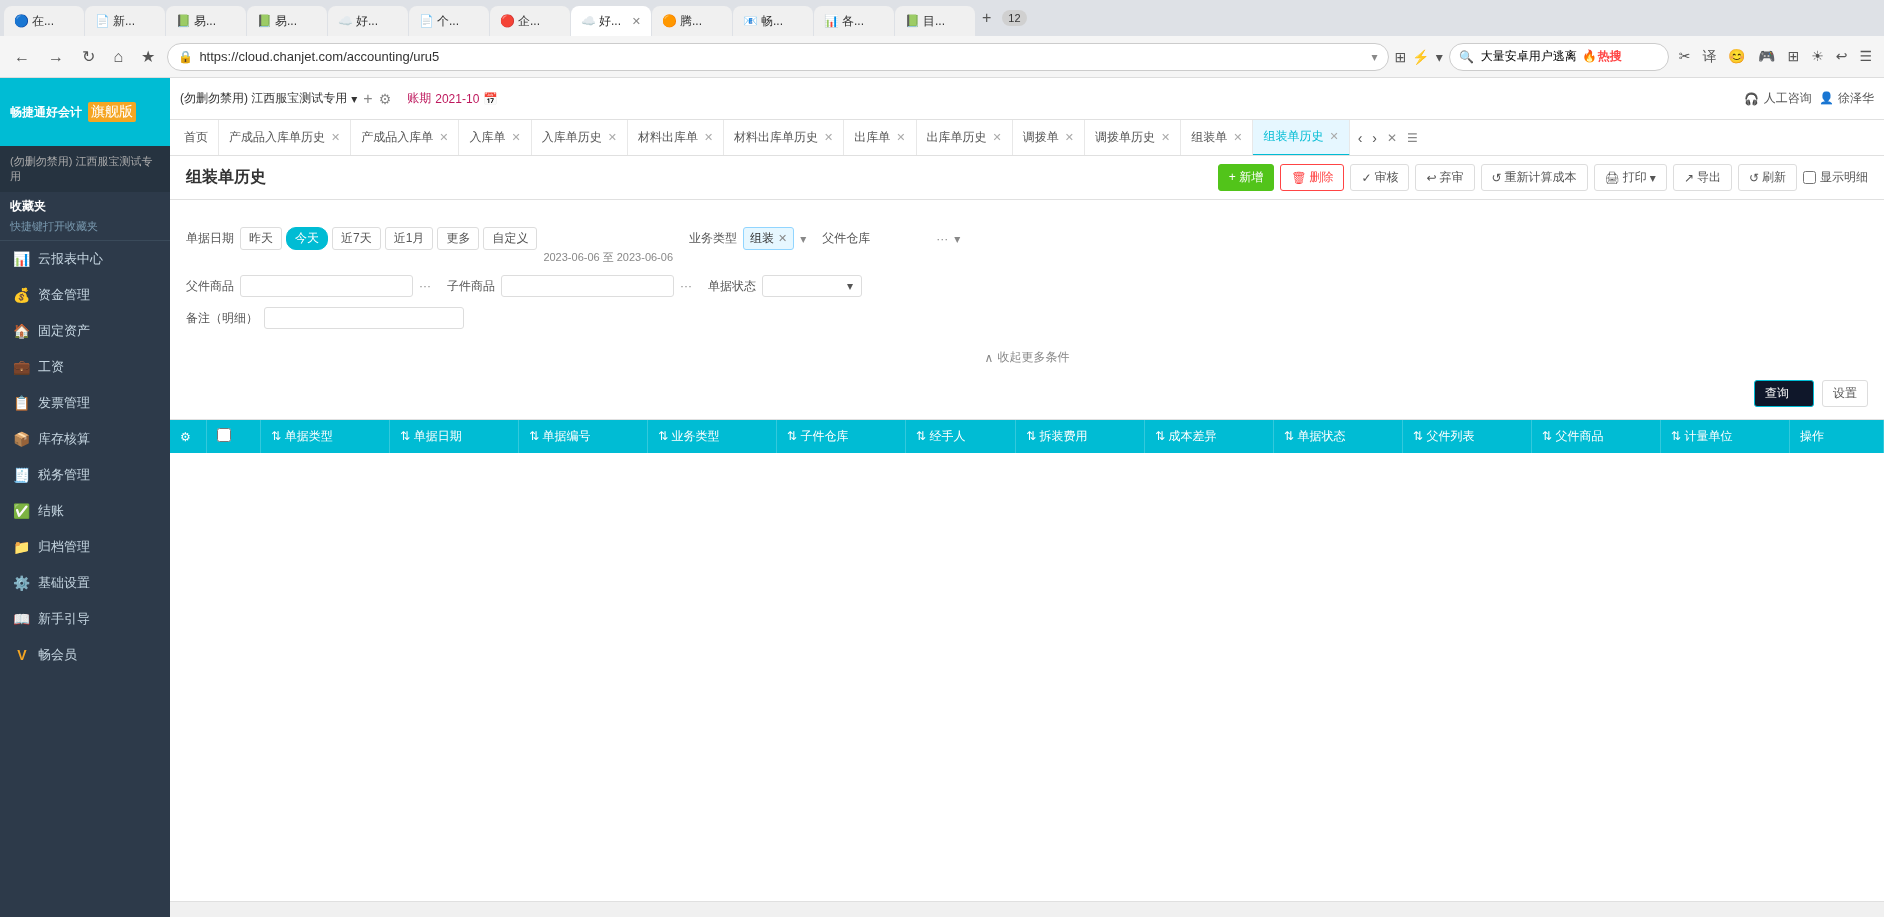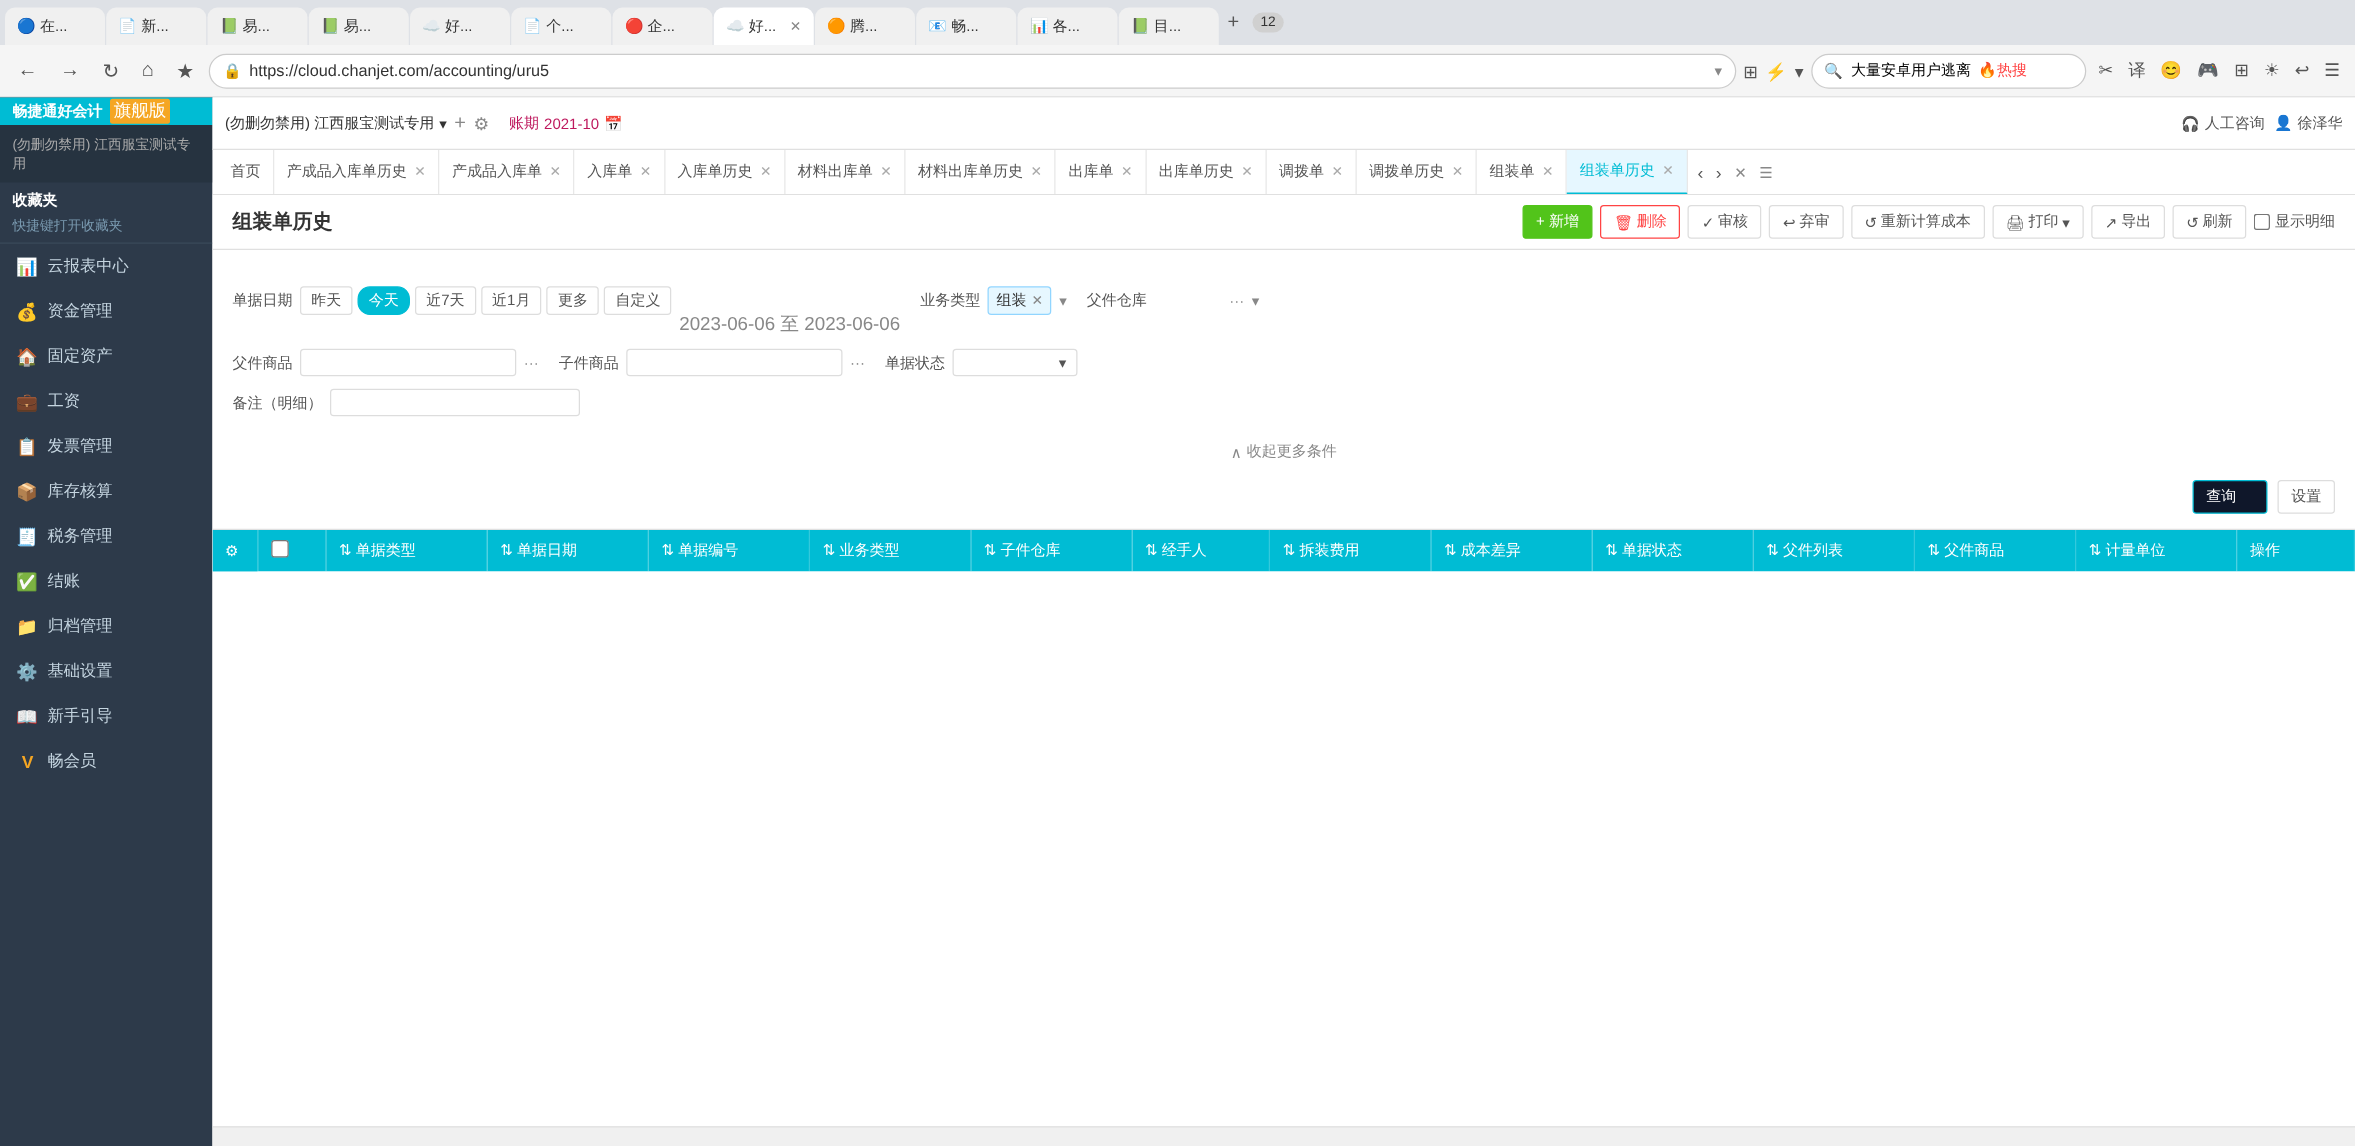--- a/index.html
+++ b/index.html
@@ -13,28 +13,28 @@
     .browser-toolbar { display: flex; align-items: center; height: 42px; background: #f5f5f5; border-bottom: 1px solid #ddd; padding: 0 8px; gap: 6px; }
     .browser-nav-btn { background: none; border: none; font-size: 16px; color: #555; cursor: pointer; padding: 4px 6px; border-radius: 4px; }
     .browser-nav-btn:disabled { color: #bbb; cursor: default; }
     .browser-address-bar { flex: 1; display: flex; align-items: center; background: #fff; border: 1px solid #ccc; border-radius: 20px; height: 28px; padding: 0 10px; gap: 6px; }
     .browser-address-bar .lock-icon { color: #555; font-size: 12px; }
     .browser-address-bar .url-text { font-size: 13px; color: #333; flex: 1; }
     .browser-address-bar .dropdown-arrow { color: #888; cursor: pointer; }
     .browser-search-bar { display: flex; align-items: center; background: #fff; border: 1px solid #ccc; border-radius: 20px; height: 28px; padding: 0 10px; gap: 6px; min-width: 220px; }
     .browser-action-icons { display: flex; gap: 4px; }
     .browser-action-icon { font-size: 14px; color: #555; cursor: pointer; padding: 4px; }
-    .hot-tag { color: #f44; font-weight: normal; font-size: 12px; }
+    .hot-tag { color: #f44; font-weight: bold; font-size: 12px; }
 
     
     .app-container { display: flex; width: 1884px; height: calc(917px - 78px); }
 
     
     .sidebar { width: 170px; background: #2d3a4a; flex-shrink: 0; display: flex; flex-direction: column; height: 100%; }
-    .sidebar-header { background: #00bcd4; padding: 1px 10px; display: flex; align-items: center; gap: 6px; }
+    .sidebar-header { background: #00bcd4; padding: 24px 10px; display: flex; align-items: center; gap: 6px; }
     .sidebar-logo-badge { background: #f5a623; color: #fff; font-size: 14px; padding: 1px 3px; border-radius: 2px; }
     .sidebar-company { padding: 8px 10px; background: #263340; }
     .sidebar-company-name { color: #aaa; font-size: 11px; }
     .sidebar-favorites { padding: 6px 10px; border-bottom: 1px solid #3a4a5a; }
     .sidebar-favorites-title { color: #fff; font-size: 12px; font-weight: bold; margin-bottom: 4px; }
     .sidebar-favorites-hint { color: #7a9ab0; font-size: 11px; }
     .sidebar-menu { flex: 1; overflow-y: auto; }
     .sidebar-item { display: flex; align-items: center; gap: 8px; padding: 9px 14px; cursor: pointer; color: #c5d5e0; font-size: 13px; }
     .sidebar-item .menu-icon { width: 16px; height: 16px; display: flex; align-items: center; justify-content: center; font-size: 14px; color: #7ab0c8; flex-shrink: 0; }
 
@@ -66,21 +66,21 @@
     .btn-teal { background: #00bcd4; border-color: #00bcd4; color: #fff; }
 
     
     .search-panel { background: #fff; padding: 12px 16px; border-bottom: 1px solid #e0e0e0; }
     .search-row { display: flex; align-items: center; margin-bottom: 10px; gap: 16px; flex-wrap: wrap; }
     .search-field { display: flex; align-items: center; gap: 6px; }
     .search-label { color: #555; font-size: 12px; white-space: nowrap; }
     .date-filter-btns { display: flex; align-items: center; gap: 4px; }
     .date-btn { padding: 2px 8px; border: 1px solid #ddd; border-radius: 3px; background: #fff; font-size: 12px; cursor: pointer; color: #555; }
     .date-btn.active { background: #00bcd4; border-color: #00bcd4; color: #fff; border-radius: 10px; }
-    .date-range { color: #888; font-size: 15px; margin-top: 38px; }
+    .date-range { color: #888; font-size: 11px; margin-top: 38px; }
     .tag-input { display: inline-flex; align-items: center; gap: 4px; background: #e6f7ff; border: 1px solid #91d5ff; border-radius: 3px; padding: 2px 6px; font-size: 12px; color: #333; }
     .tag-close { cursor: pointer; color: #888; font-size: 11px; }
     .dropdown-select { display: inline-flex; align-items: center; border: 1px solid #ddd; border-radius: 3px; padding: 3px 8px; font-size: 12px; color: #555; background: #fff; min-width: 80px; gap: 4px; cursor: pointer; }
     .input-field { border: 1px solid #ddd; border-radius: 3px; padding: 3px 8px; font-size: 12px; color: #555; background: #fff; min-width: 120px; }
     .collapse-btn { display: flex; align-items: center; justify-content: center; gap: 4px; color: #888; font-size: 12px; cursor: pointer; padding: 4px 12px; }
 
     
     .data-table-container { flex: 1; overflow: auto; background: #fff; margin: 0; }
     .data-table { width: 100%; border-collapse: collapse; min-width: 1200px; }
     .data-table thead tr { background: #00bcd4; }

